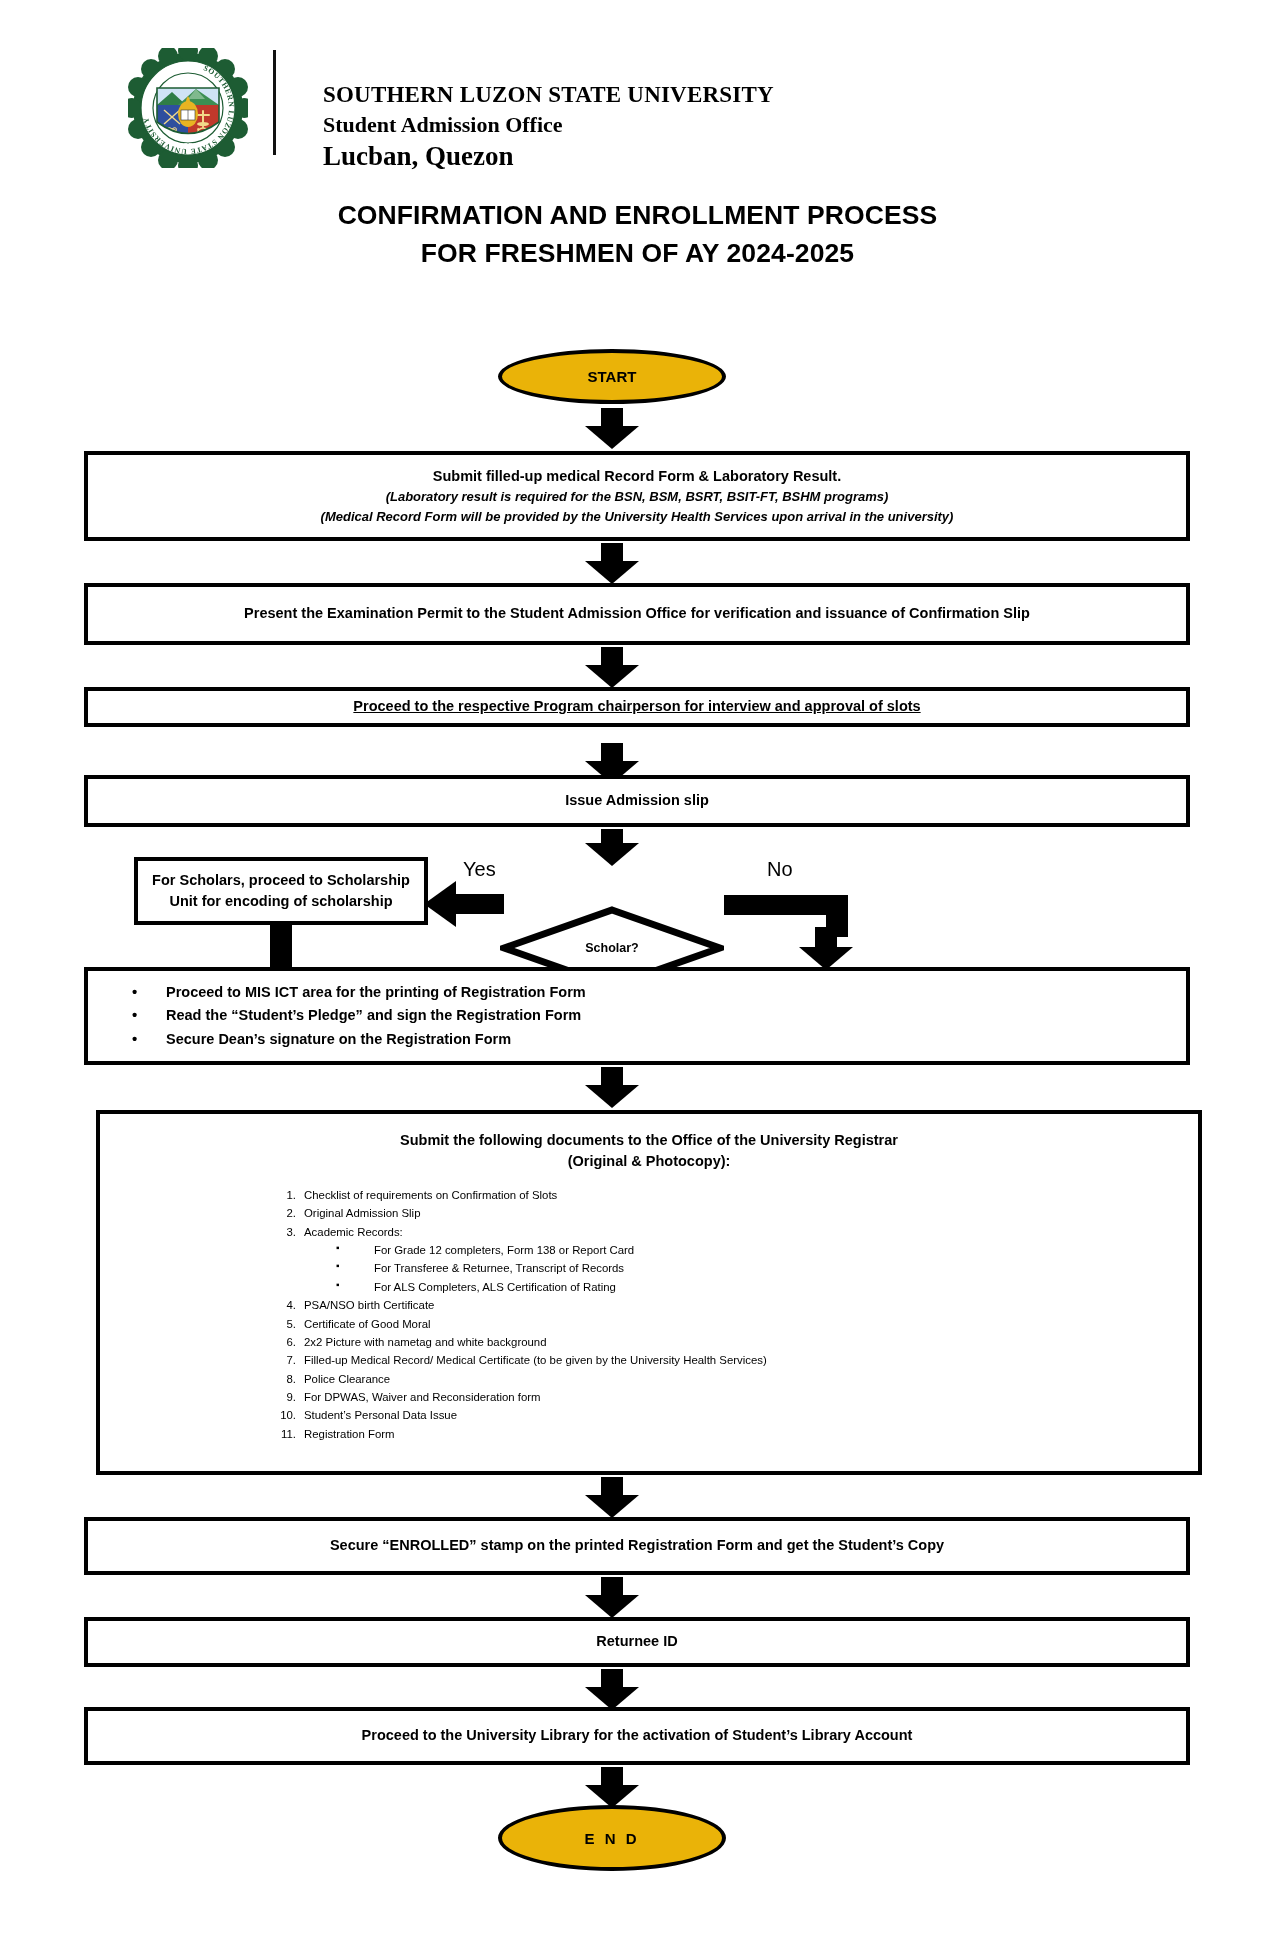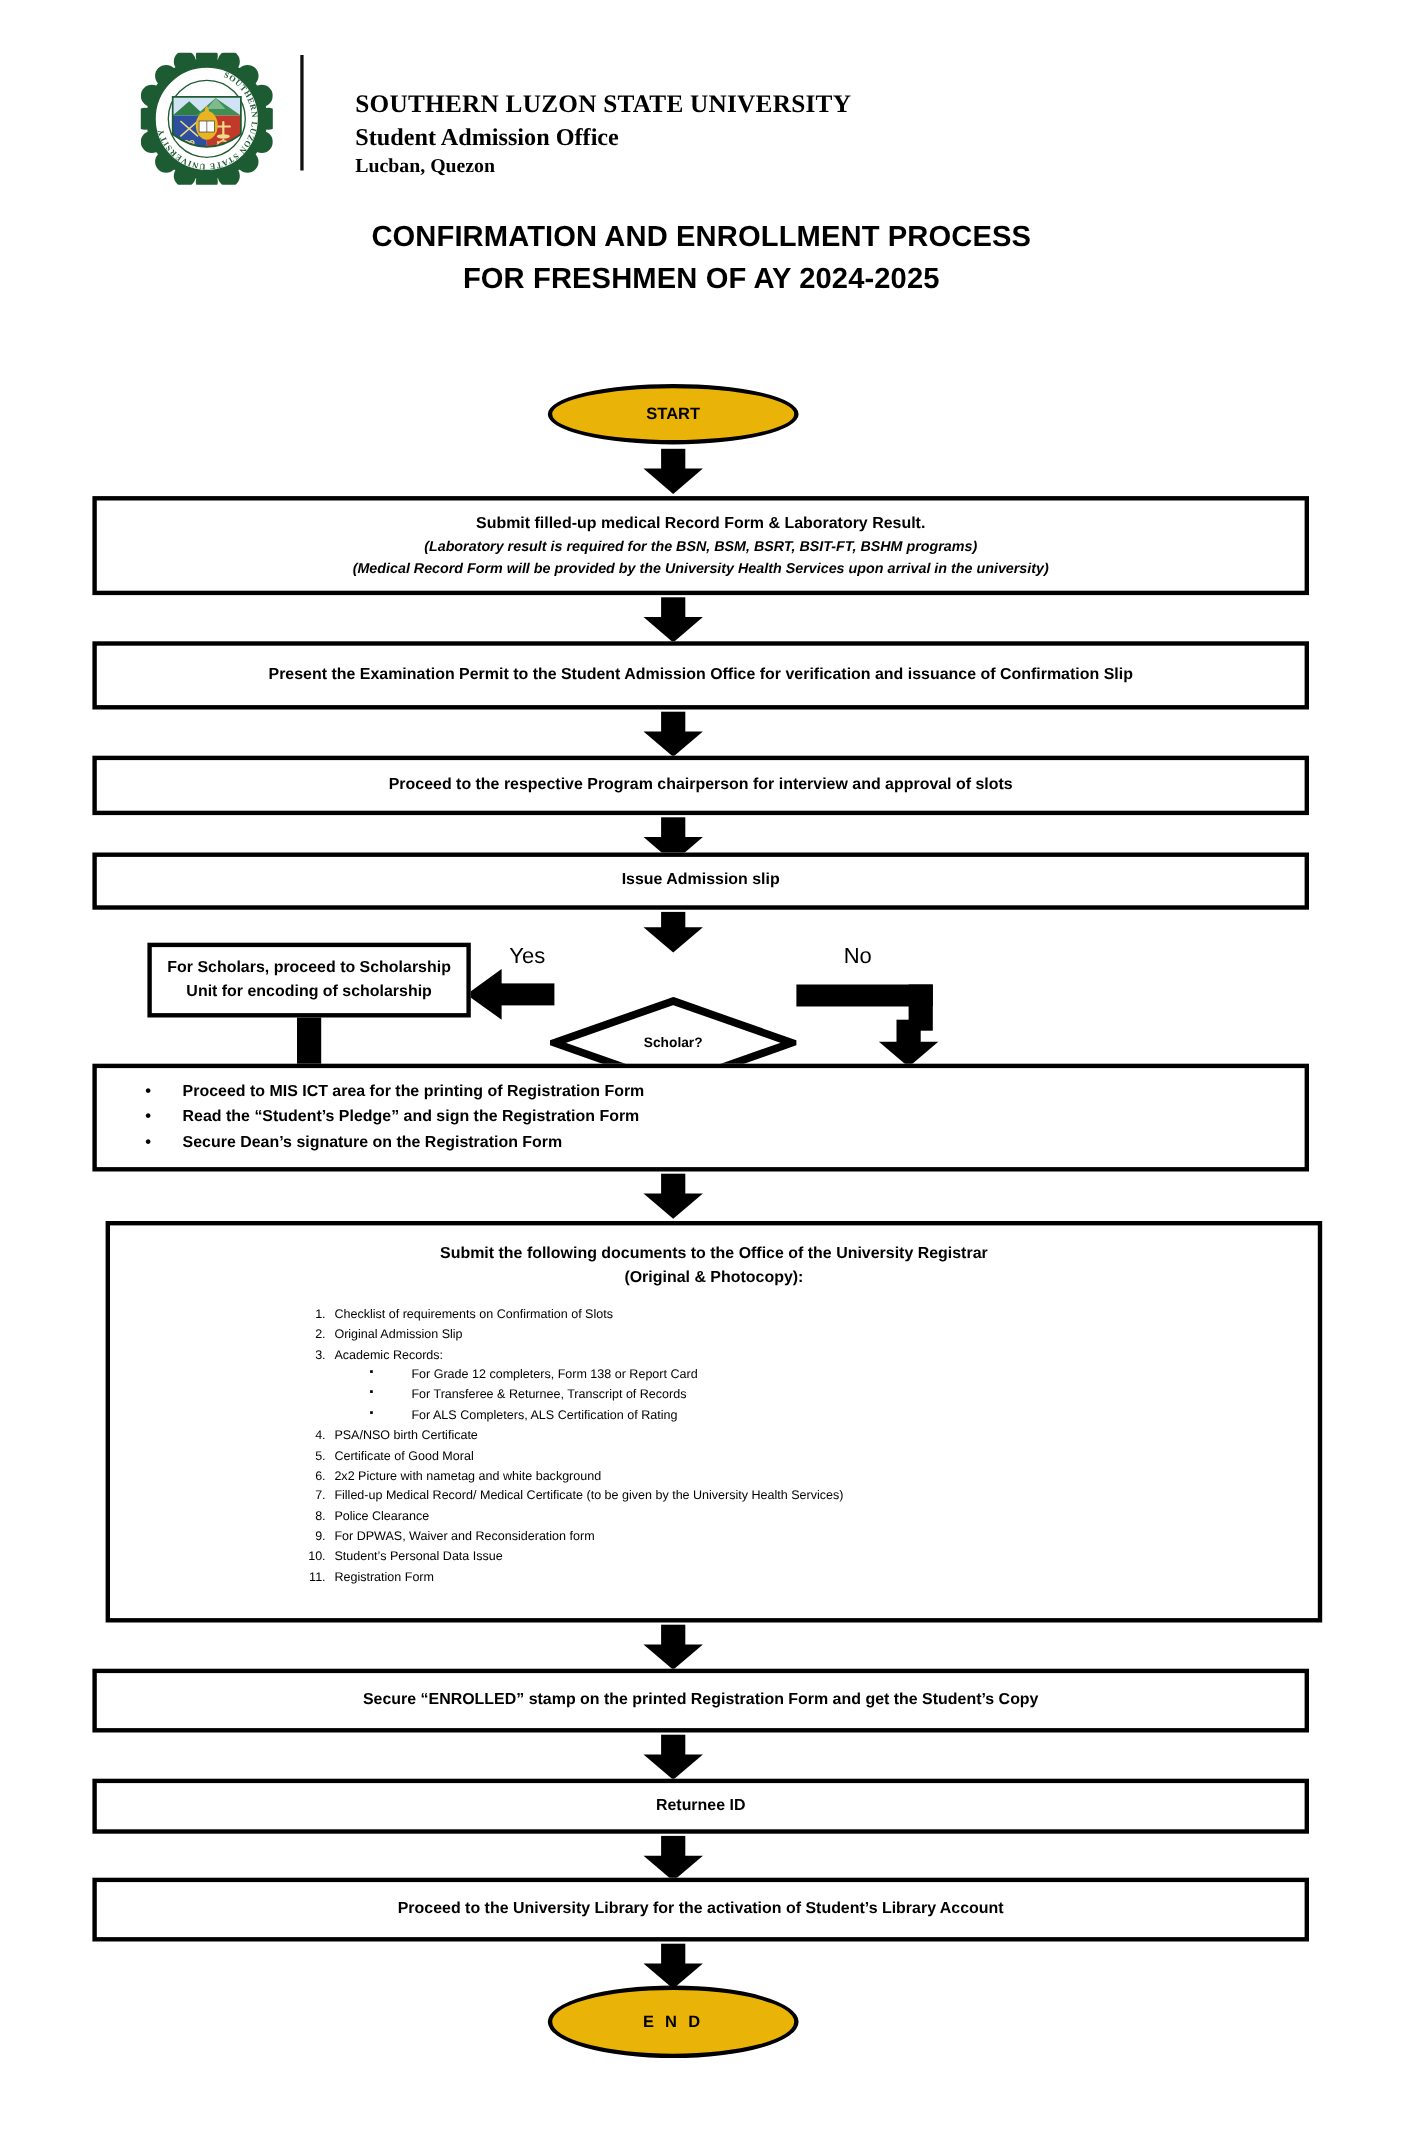--- a/index.html
+++ b/index.html
@@ -48,21 +48,21 @@
   }
   .header-text {
     margin-left: 47px;
     margin-top: 32px;
     font-family: "Liberation Serif", serif;
     font-weight: bold;
     line-height: 1.32;
   }
   .org-name  { font-size: 23px; letter-spacing: .2px; }
   .org-unit  { font-size: 22px; }
-  .org-place { font-size: 18px; }
+  .org-place { font-size: 27px; }
 
   
   .doc-title {
     position: absolute;
     left: 0;
     top: 196px;
     width: 1275px;
     text-align: center;
     font-size: 26.5px;
     font-weight: bold;
@@ -402,21 +402,21 @@
 
     <div class="node" style="left:84px; top:583px; width:1106px; height:62px;">
       <div class="node-text">Present the Examination Permit to the Student Admission Office for verification and issuance of Confirmation Slip</div>
     </div>
 
     <div class="arrow-down" style="left:585px; top:647px;">
       <div class="shaft"></div>
         <div class="head"></div>
     </div>
 
-    <div class="node" style="left:84px; top:687px; width:1106px; height:54px;">
+    <div class="node" style="left:84px; top:687px; width:1106px; height:40px;text-decoration:underline;">
       <div class="node-text">Proceed to the respective Program chairperson for interview and approval of slots</div>
     </div>
 
     <div class="arrow-down" style="left:585px; top:743px;">
       <div class="shaft"></div>
         <div class="head"></div>
     </div>
 
     <div class="node" style="left:84px; top:775px; width:1106px; height:52px;">
       <div class="node-text">Issue Admission slip</div>

